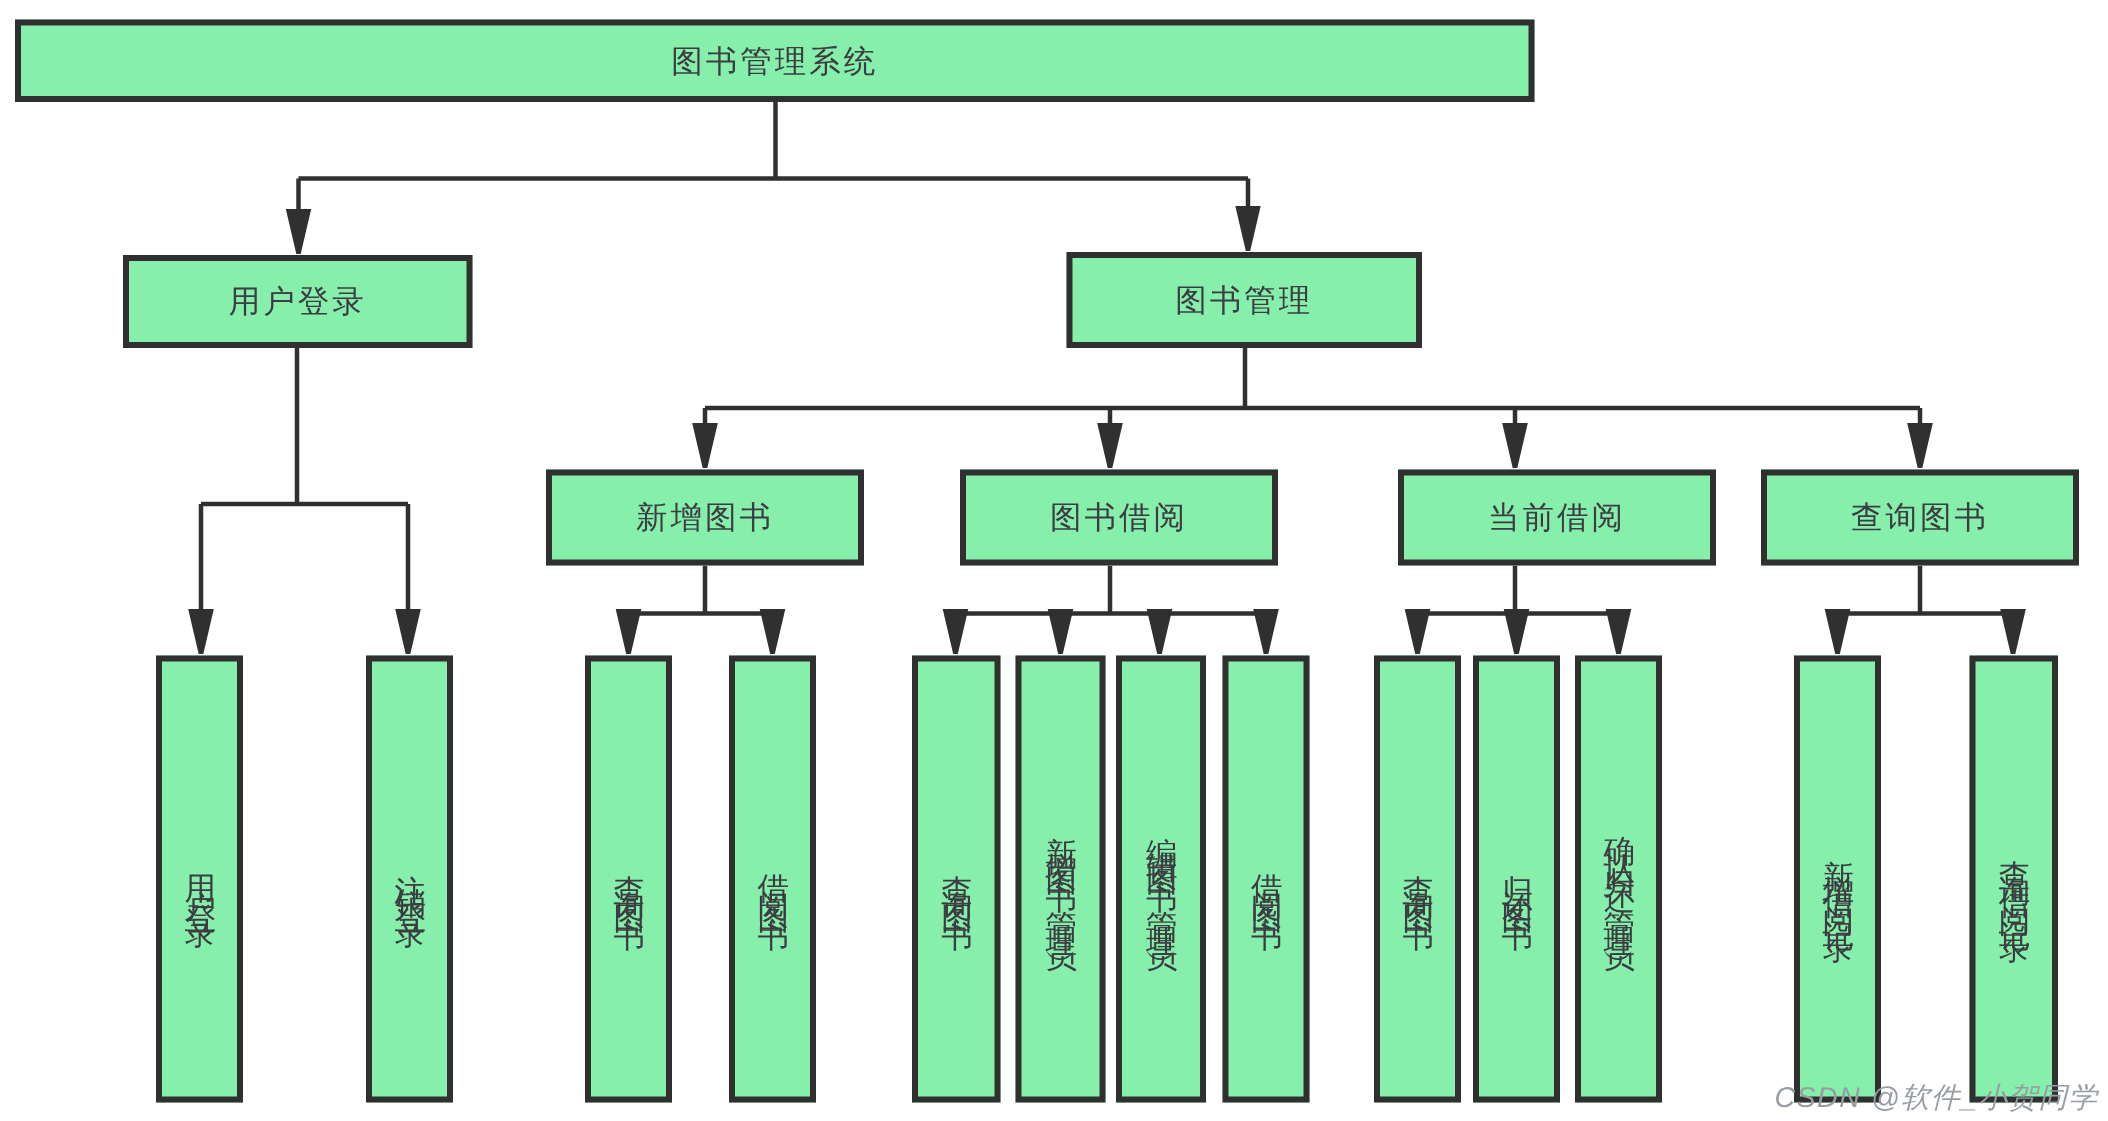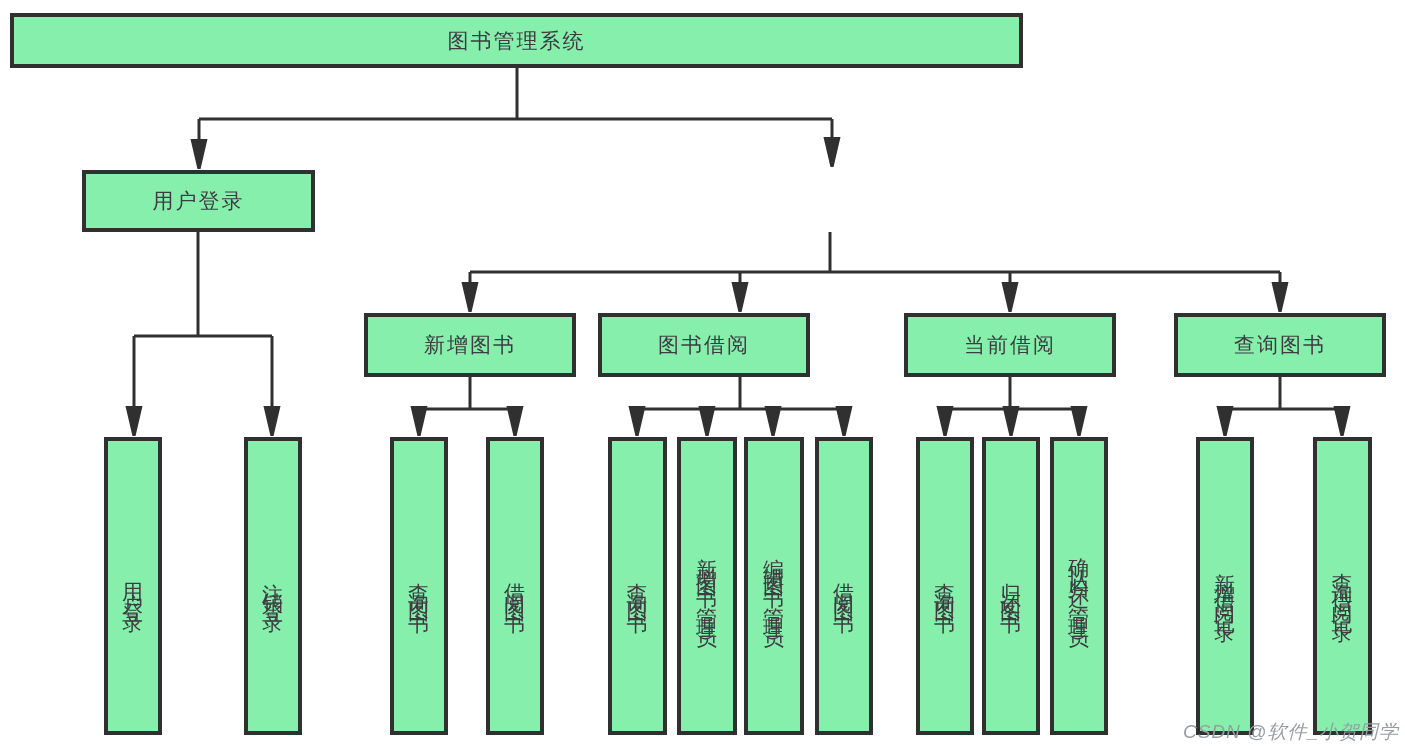--- a/index.html
+++ b/index.html
@@ -99,28 +99,31 @@
     <path d="M1342 409 V434" marker-end="url(#arrowhead)"></path>
   </svg>
 
   <div class="node" style="left:10px;top:13px;width:1013px;height:55px">
     <span>图书管理系统</span>
   </div>
 
   <div class="node" style="left:82px;top:170px;width:233px;height:62px">
     <span>用户登录</span>
   </div>
+  <div class="node" style="left:711px;top:168px;width:237px;height:64px">
+    <span>图书管理</span>
+  </div>
 
   <div class="node" style="left:364px;top:313px;width:212px;height:64px">
     <span>新增图书</span>
   </div>
-  <div class="node" style="left:598px;top:313px;width:212px;height:64px">
+  <div class="node" style="left:640px;top:313px;width:212px;height:64px">
     <span>图书借阅</span>
   </div>
-  <div class="node" style="left:904px;top:313px;width:212px;height:64px">
+  <div class="node" style="left:932px;top:313px;width:212px;height:64px">
     <span>当前借阅</span>
   </div>
   <div class="node" style="left:1174px;top:313px;width:212px;height:64px">
     <span>查询图书</span>
   </div>
 
   <div class="node leaf" style="left:104px;top:437px;width:58px;height:298px">
     <span class="vtext">用户登录</span>
   </div>
   <div class="node leaf" style="left:244px;top:437px;width:58px;height:298px">

